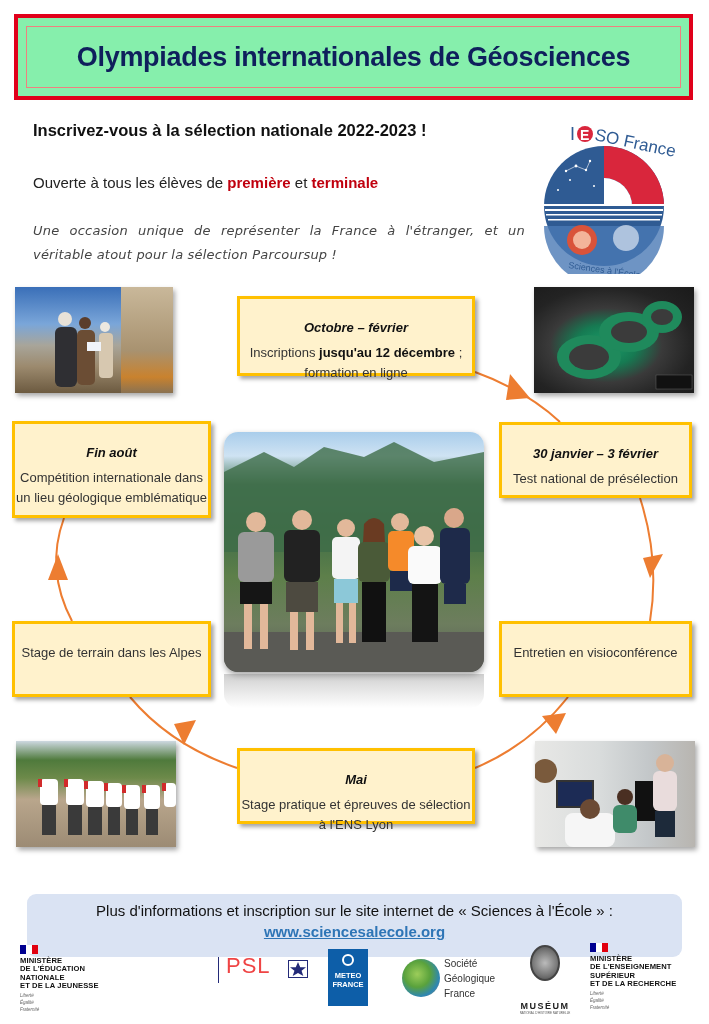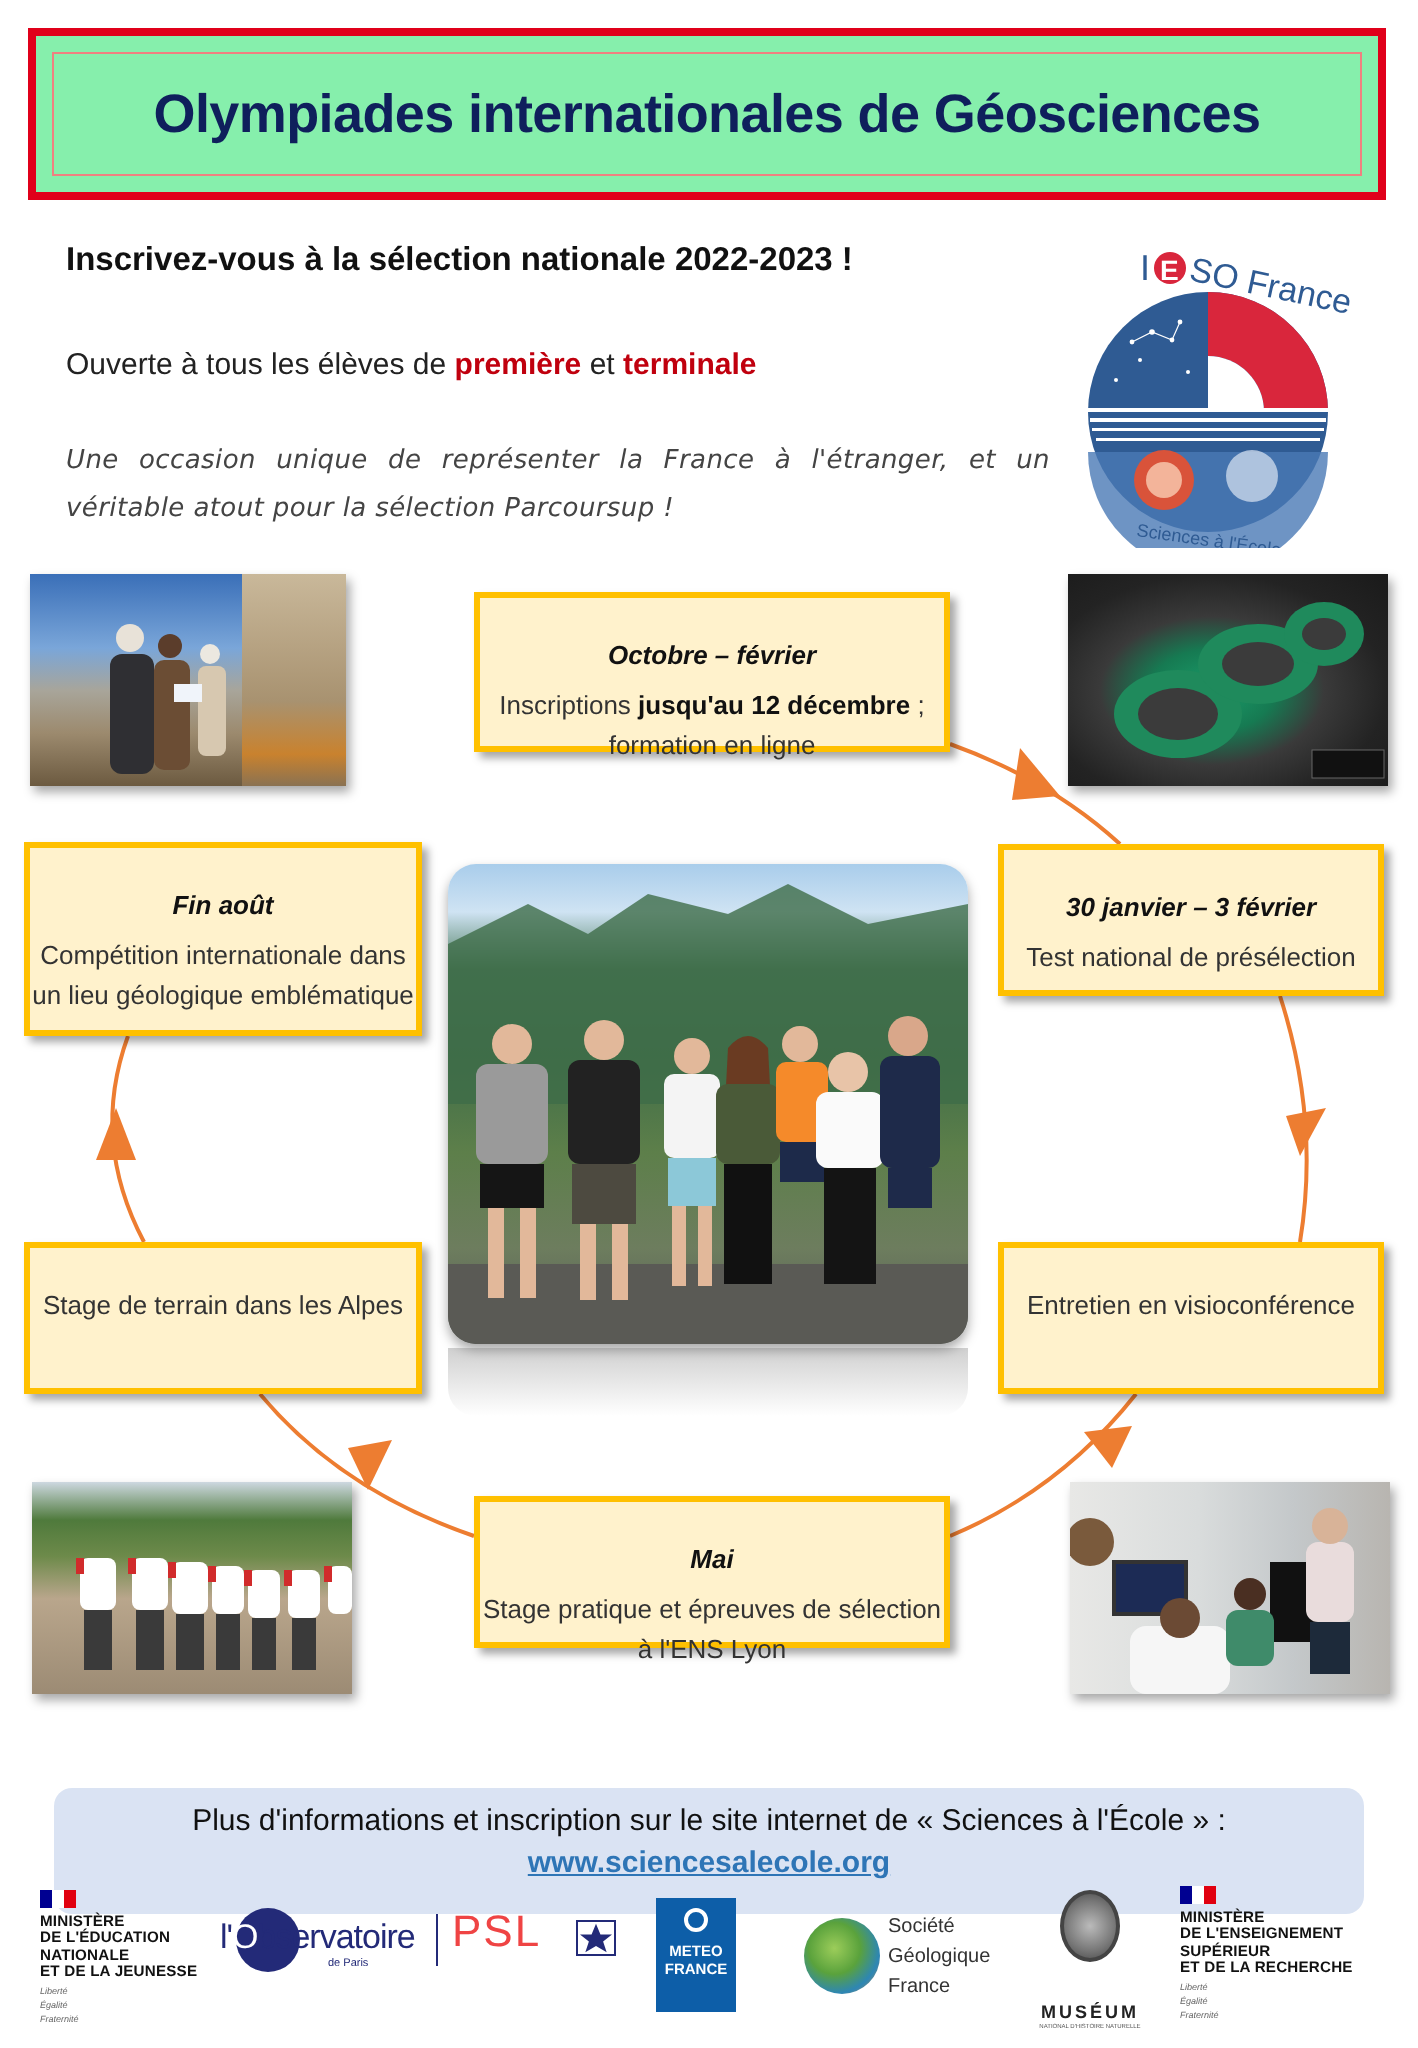--- a/index.html
+++ b/index.html
@@ -282,25 +282,20 @@
       </div>
     <div class="min-text">MINISTÈRE</div>
     <div class="min-text">DE L'ÉDUCATION</div>
     <div class="min-text">NATIONALE</div>
     <div class="min-text">ET DE LA JEUNESSE</div>
     <div class="min-motto">Liberté</div>
     <div class="min-motto">Égalité</div>
     <div class="min-motto">Fraternité</div>
   </div>
 
-  <div class="logo obs">
-    <div class="obs-circle"></div>
-    <div class="obs-text"><span>l'</span><span class="o">O</span><span>bservatoire</span></div>
-    <div class="obs-sub">de Paris</div>
-  </div>
   <div class="obs-sep"></div>
   <div class="logo psl">PSL</div>
   <div class="logo psl-star">
     <svg width="18" height="16" viewBox="0 0 20 18">
         <polygon points="10,1 12.5,7 19,7 14,11 16,17 10,13.5 4,17 6,11 1,7 7.5,7" fill="#232a78"></polygon>
       </svg>
   </div>
 
   <div class="logo meteo">
     <div class="meteo-glyph"></div>

